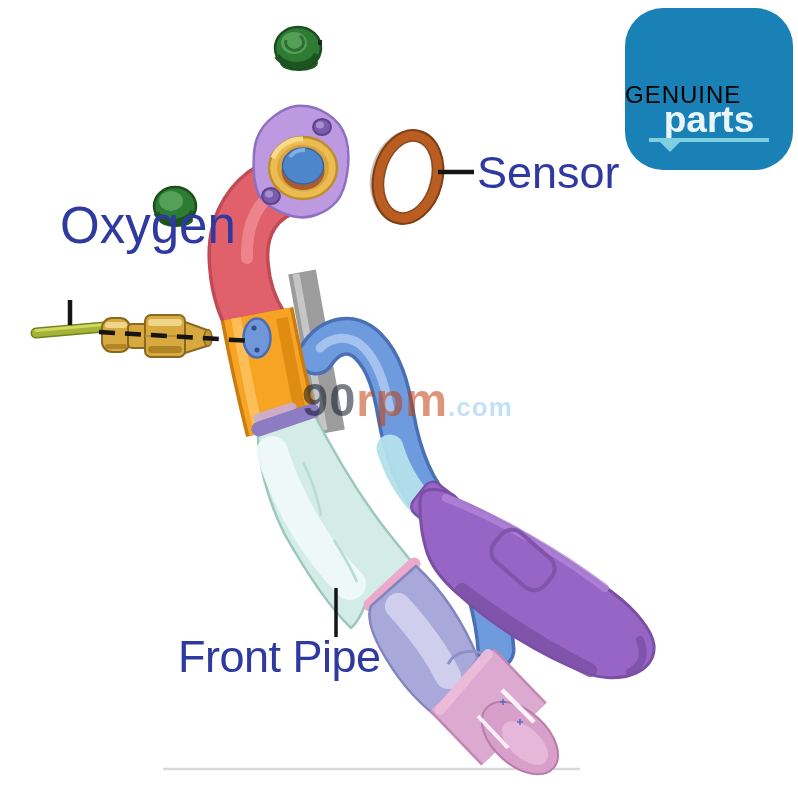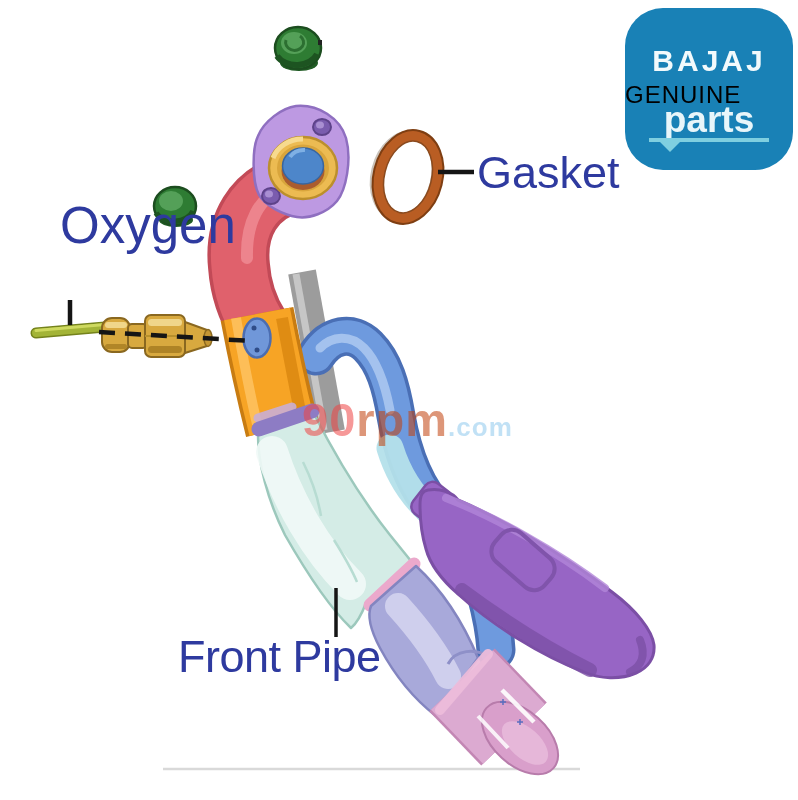--- a/index.html
+++ b/index.html
@@ -7,21 +7,21 @@
          font-family:"Liberation Sans",sans-serif;}
   #art{position:absolute;left:0;top:0;z-index:1;}
   
   .part-label{position:absolute;z-index:3;color:#2e3a9f;font-weight:400;}
   #oxygen-label{left:20px;top:197px;font-size:51px;line-height:57px;margin-left:40px;}
   #gasket-label{left:477px;top:147px;font-size:45px;}
   #frontpipe-label{left:178px;top:631px;font-size:45px;letter-spacing:-0.5px;}
   
   #watermark{position:absolute;left:302px;top:372px;z-index:2;display:flex;align-items:baseline;
              opacity:.55;font-weight:bold;letter-spacing:1px;}
-  #watermark .seg1{font-size:47px;color:#ef4444;margin-top:20px;}
+  #watermark .seg1{font-size:47px;color:#0f172a;}
   #watermark .seg2{font-size:47px;color:#c2410c;}
   #watermark .seg3{font-size:26px;color:#8fc9ee;}
   
   #badge{position:absolute;left:625px;top:8px;width:168px;height:162px;z-index:4;
          background:#1981b6;border-radius:38px;}
   #badge .brand{position:absolute;left:0;top:36px;width:100%;text-align:center;
                 color:#f2fafc;font-size:30px;font-weight:bold;letter-spacing:3px;}
   #badge .genuine{position:absolute;left:0;top:73px;width:100%;text-align:left;
                   color:#000000;font-size:24px;letter-spacing:1px;}
   #badge .parts{position:absolute;left:0;top:94px;width:100%;text-align:center;
@@ -172,24 +172,23 @@
 
   <div id="watermark">
     <span class="seg1">90</span>
       <span class="seg2">rpm</span>
       <span class="seg3">.com</span>
   </div>
 
   <div class="part-label" id="oxygen-label">
     <div>Oxygen</div>
   </div>
-  <div class="part-label" id="gasket-label">Gasket</div>
+  <div class="part-label" id="gasket-label">Sensor</div>
   <div class="part-label" id="frontpipe-label">Front Pipe</div>
 
   <div id="badge">
-    <div class="brand">BAJAJ</div>
     <div class="genuine">GENUINE</div>
     <div class="parts">parts</div>
     <div class="rule"></div>
     <div class="arrow"></div>
   </div>
 
 </div>
 
 </body></html>

